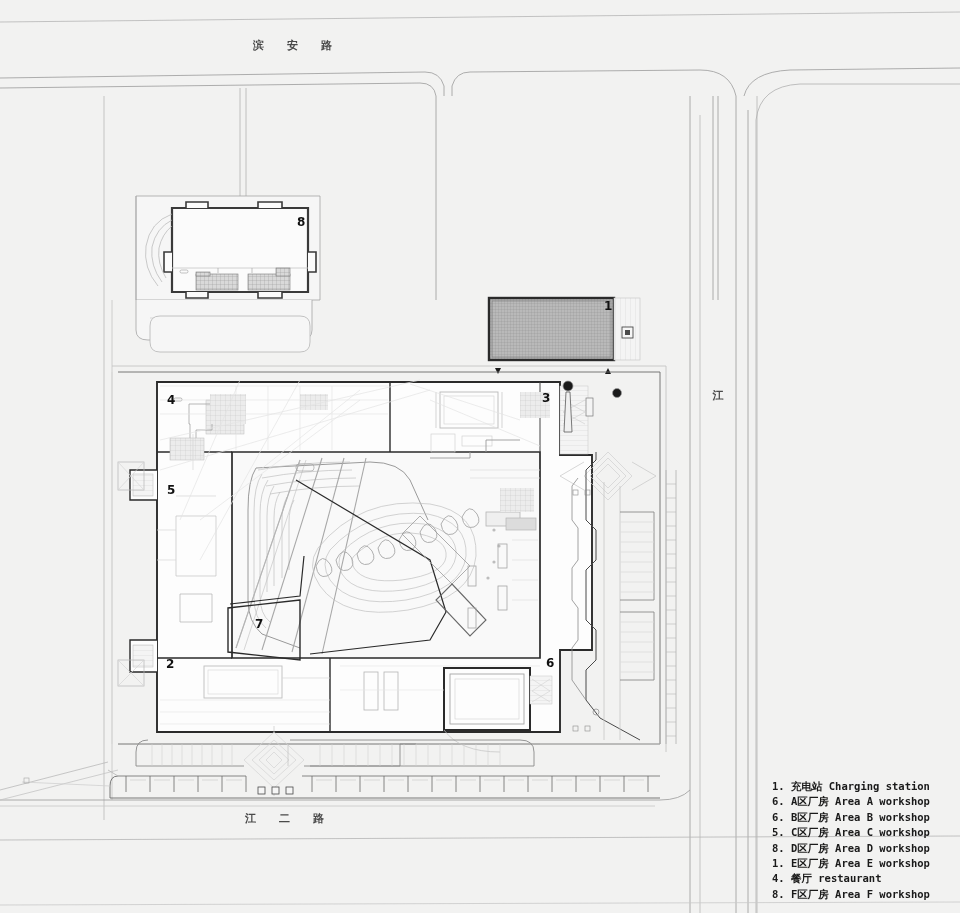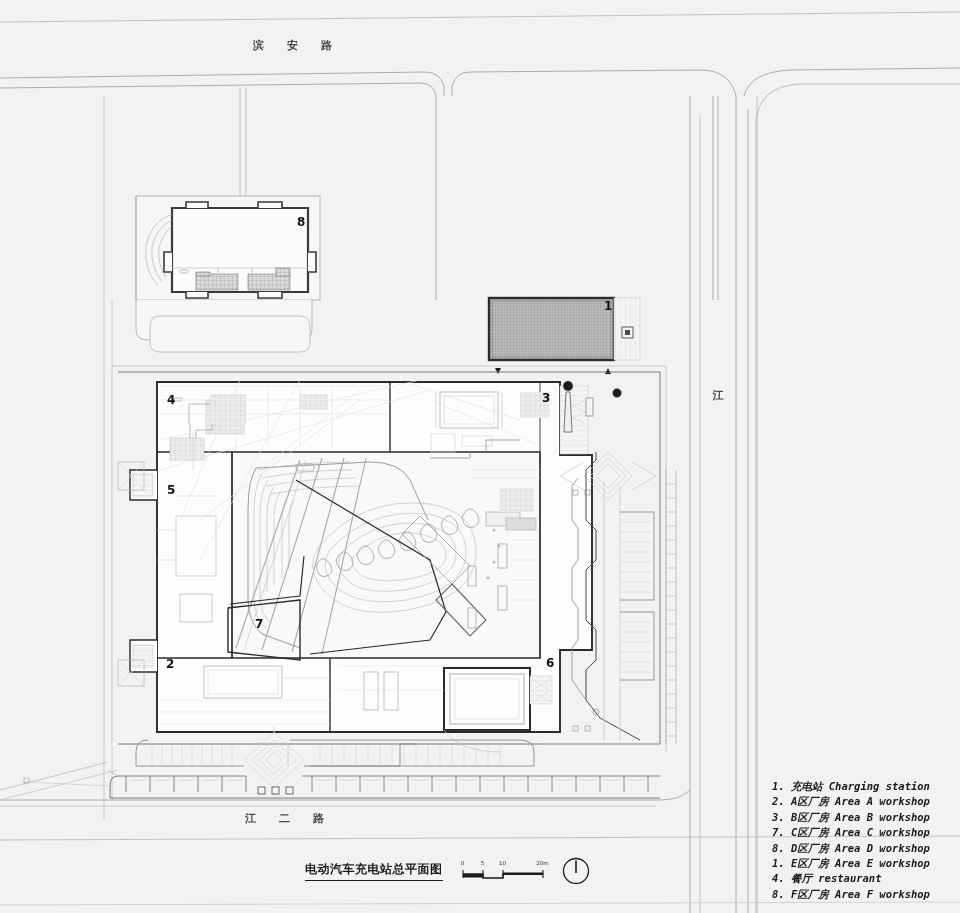--- a/index.html
+++ b/index.html
@@ -50,21 +50,20 @@
     font-family: "DejaVu Sans", "Liberation Sans", sans-serif;
     font-size: 12px;
     font-weight: 700;
     line-height: 1;
   }
   #legend {
     position: absolute;
     left: 772px;
     top: 779px;
     width: 186px;
-    font-style: italic;
   }
   #legend .legend-row {
     font-family: "DejaVu Sans Mono", "Liberation Mono", monospace;
     font-size: 10.5px;
     color: #1a1a1a;
     line-height: 15.4px;
     white-space: pre;
     font-weight: 700;
   }
   #caption-block {
@@ -501,46 +500,25 @@
 
   <div class="marker" style="left:604px; top:300px;">1</div>
   <div class="marker" style="left:166px; top:658px;">2</div>
   <div class="marker" style="left:542px; top:392px;">3</div>
   <div class="marker" style="left:167px; top:394px;">4</div>
   <div class="marker" style="left:167px; top:484px;">5</div>
   <div class="marker" style="left:546px; top:657px;">6</div>
   <div class="marker" style="left:255px; top:618px;">7</div>
   <div class="marker" style="left:297px; top:216px;">8</div>
 
-  <div id="caption-block">
-    <div id="caption-title">电动汽车充电站总平面图</div>
-
-    <div id="scalebar-wrap">
-      <svg width="86" height="22" viewBox="0 0 86 22">
-        <path d="M2 14 L22 14 L22 18 L42 18 L42 14 L82 14" fill="none" stroke="#1a1a1a" stroke-width="1.4"></path>
-        <path d="M2 10 L2 18 M22 10 L22 18 M42 10 L42 18 M82 10 L82 18" stroke="#1a1a1a" stroke-width="1.1"></path>
-        <rect x="2" y="14" width="20" height="3.5" fill="#1a1a1a"></rect>
-        <rect x="42" y="12.5" width="40" height="2.5" fill="#1a1a1a"></rect>
-      </svg>
-      <div class="sb-num" style="left:2px;">0</div>
-      <div class="sb-num" style="left:22px;">5</div>
-      <div class="sb-num" style="left:42px;">10</div>
-      <div class="sb-num" style="left:82px;">20m</div>
-    </div>
-
-    <svg id="northarrow" width="30" height="30" viewBox="0 0 30 30">
-      <circle cx="15" cy="15" r="12.5" fill="none" stroke="#1a1a1a" stroke-width="1.3"></circle>
-      <path d="M15 4.5 L15 17" stroke="#1a1a1a" stroke-width="1.6"></path>
-    </svg>
-  </div>
 
   <div id="legend">
     <div class="legend-row">1. 充电站 Charging station</div>
-    <div class="legend-row">2. A区厂房 Area A workshop</div>
-    <div class="legend-row">3. B区厂房 Area B workshop</div>
-    <div class="legend-row">7. C区厂房 Area C workshop</div>
+    <div class="legend-row">6. A区厂房 Area A workshop</div>
+    <div class="legend-row">6. B区厂房 Area B workshop</div>
+    <div class="legend-row">5. C区厂房 Area C workshop</div>
     <div class="legend-row">8. D区厂房 Area D workshop</div>
     <div class="legend-row">1. E区厂房 Area E workshop</div>
     <div class="legend-row">4. 餐厅 restaurant</div>
     <div class="legend-row">8. F区厂房 Area F workshop</div>
   </div>
 
 </div>
 
 </body></html>

